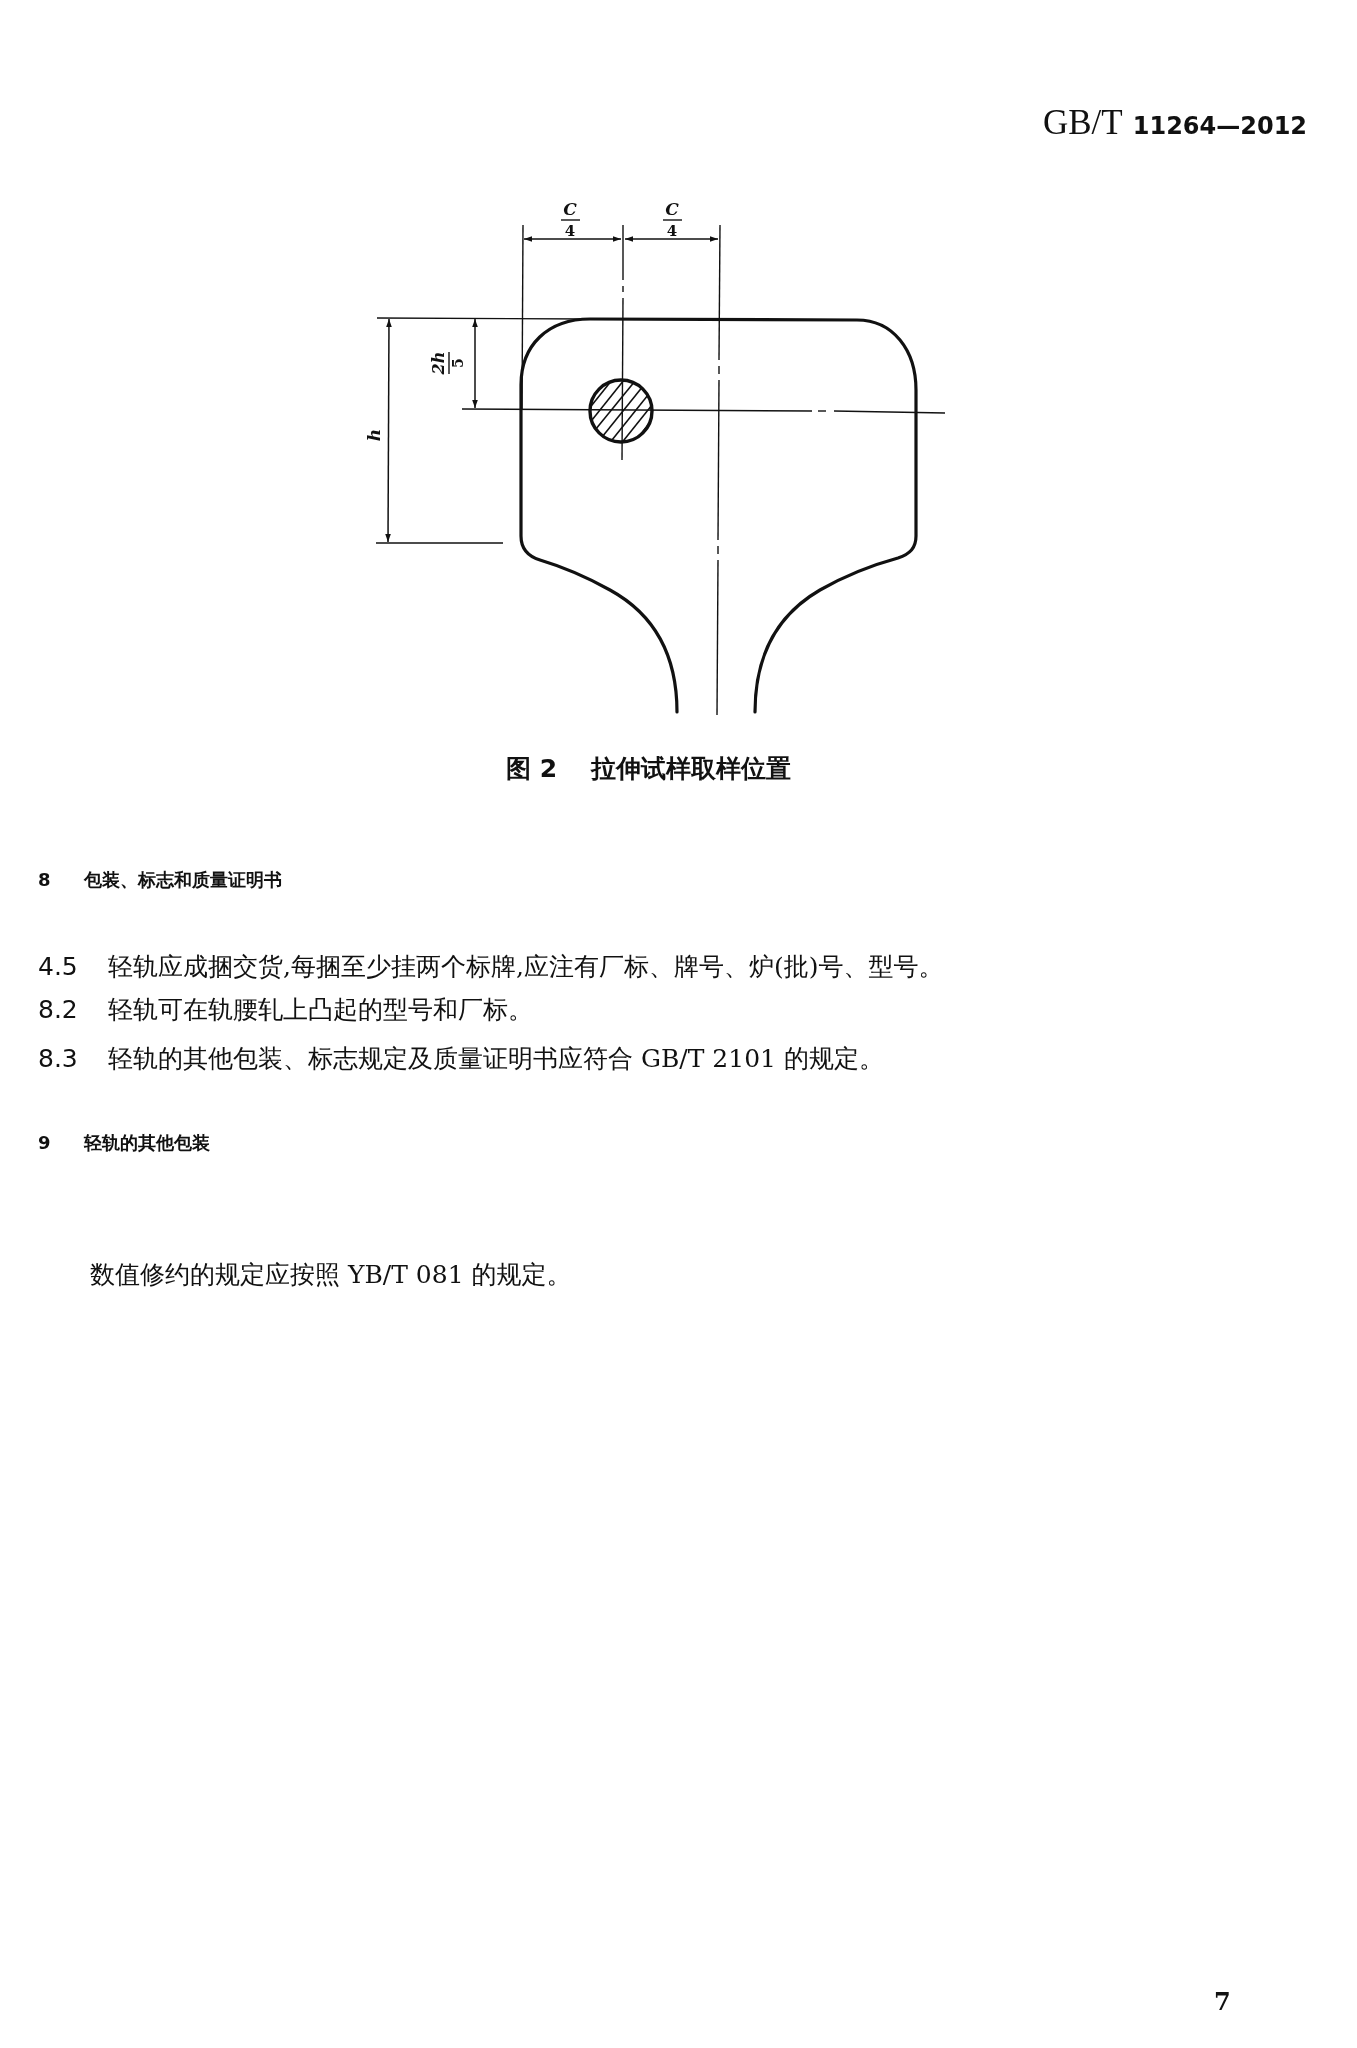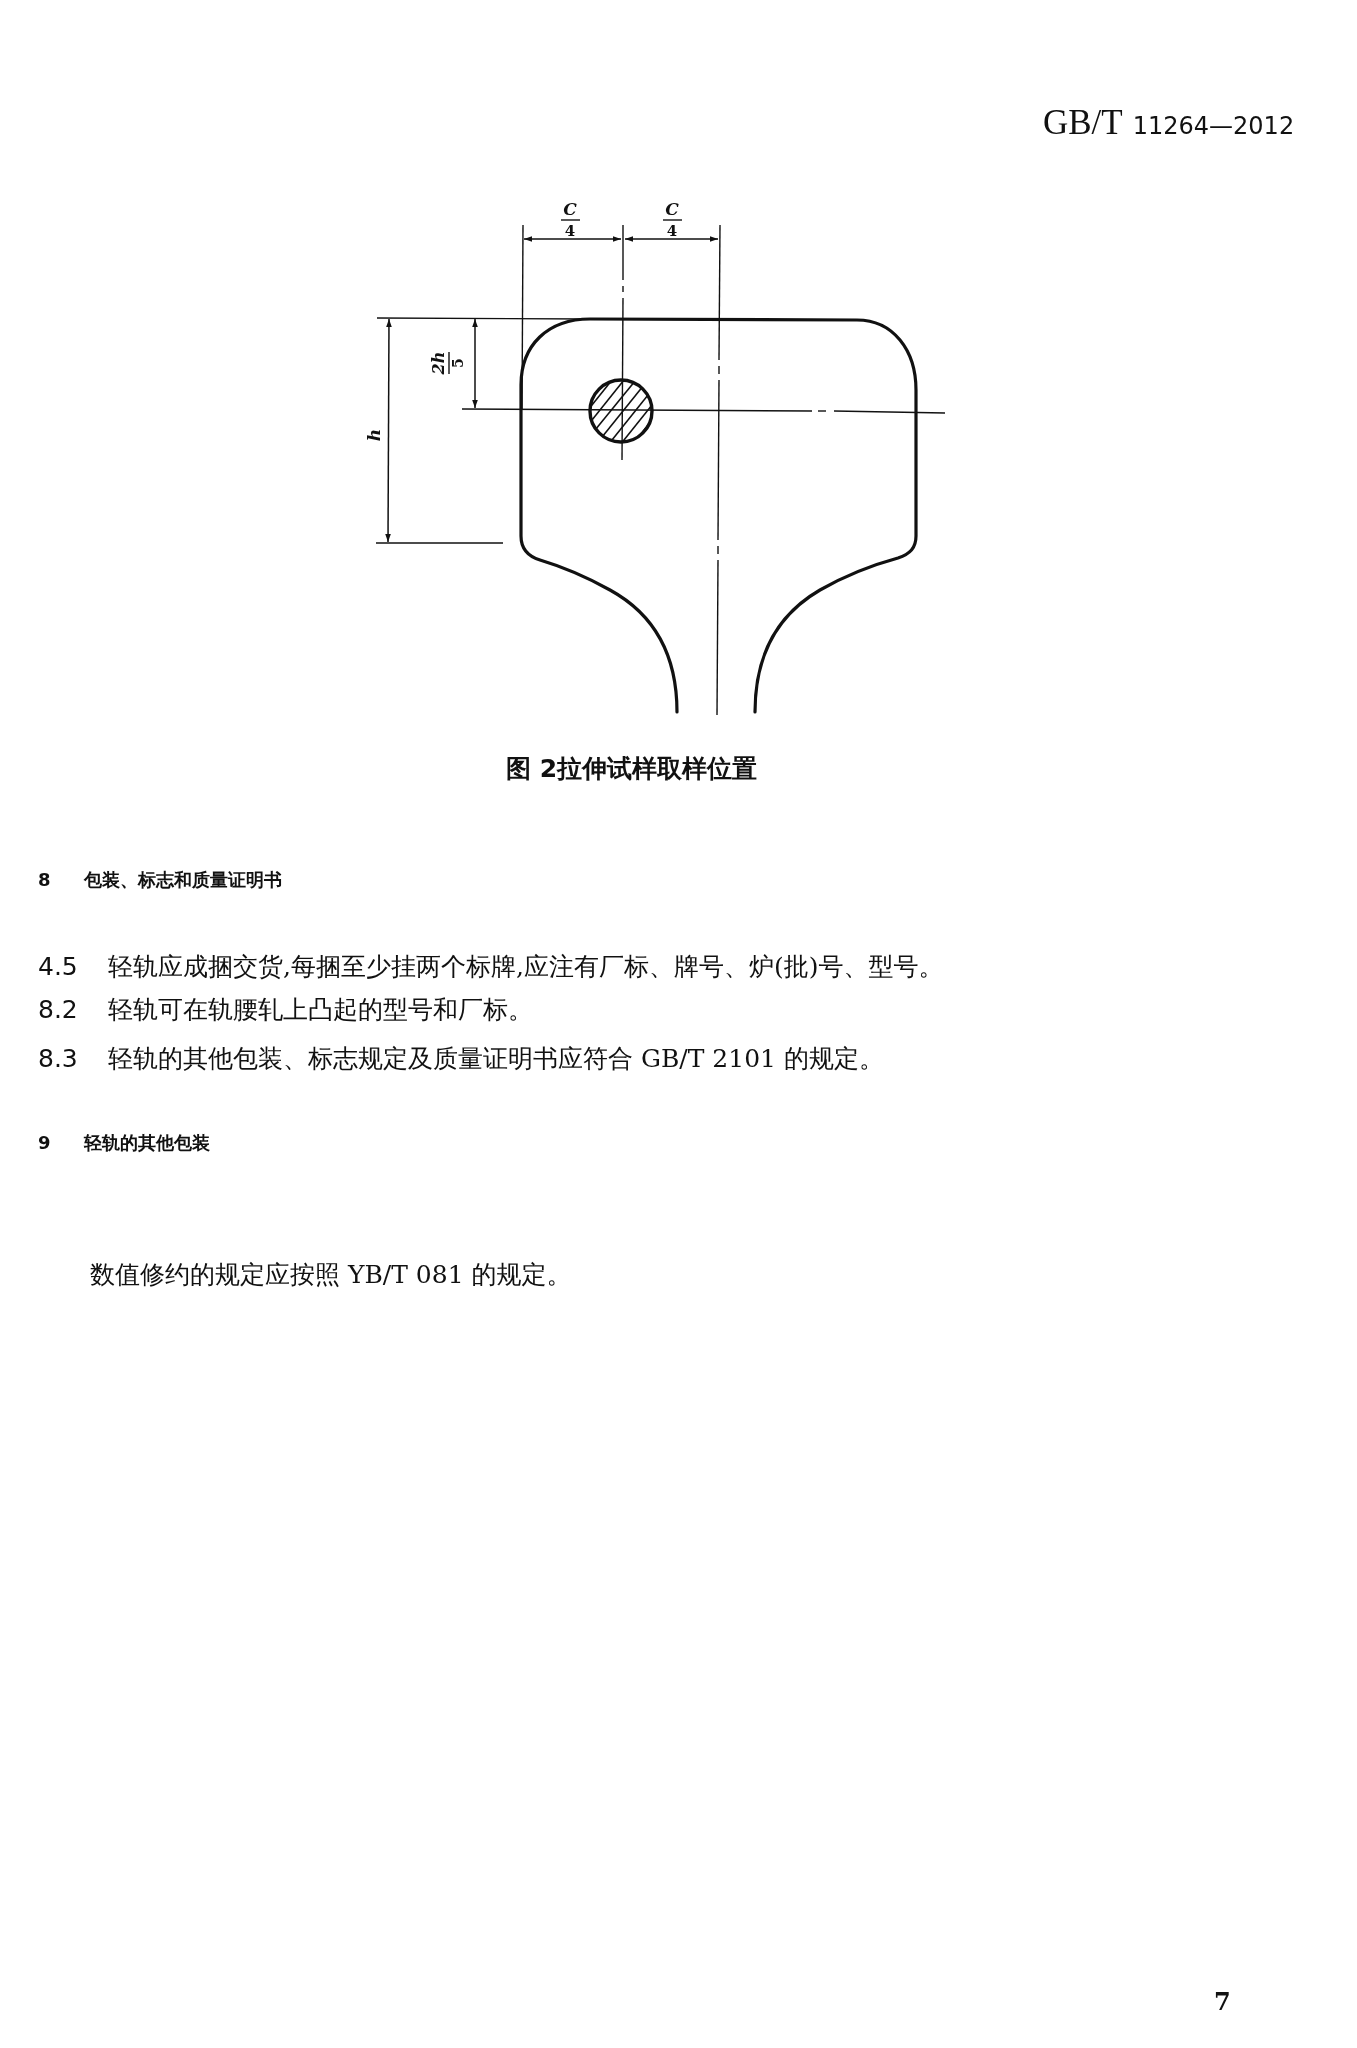--- a/index.html
+++ b/index.html
@@ -24,39 +24,39 @@
       font-weight: bold;
     }
     .std-code .prefix {
       font-family: "Liberation Serif", serif;
       font-size: 35px;
       font-weight: normal;
       letter-spacing: 0px;
     }
     .std-code .num {
       font-family: "DejaVu Sans", sans-serif;
-      font-weight: normal;
+      font-weight: bold;
       font-size: 24px;
       margin-left: 10px;
     }
     .figure {
       position: absolute;
       left: 0;
       top: 0;
       width: 1357px;
       height: 760px;
     }
     .fig-caption {
       left: 506px;
       top: 753px;
       font-size: 25px;
       line-height: 32px;
       font-weight: bold;
     }
-    .fig-caption .fig-no { }
+    .fig-caption .fig-no { margin-right: 34px; }
     .heading {
       font-size: 18px;
       line-height: 30px;
       font-weight: bold;
     }
     .heading .num {
       display: inline-block;
       width: 46px;
       font-weight: bold;
     }

